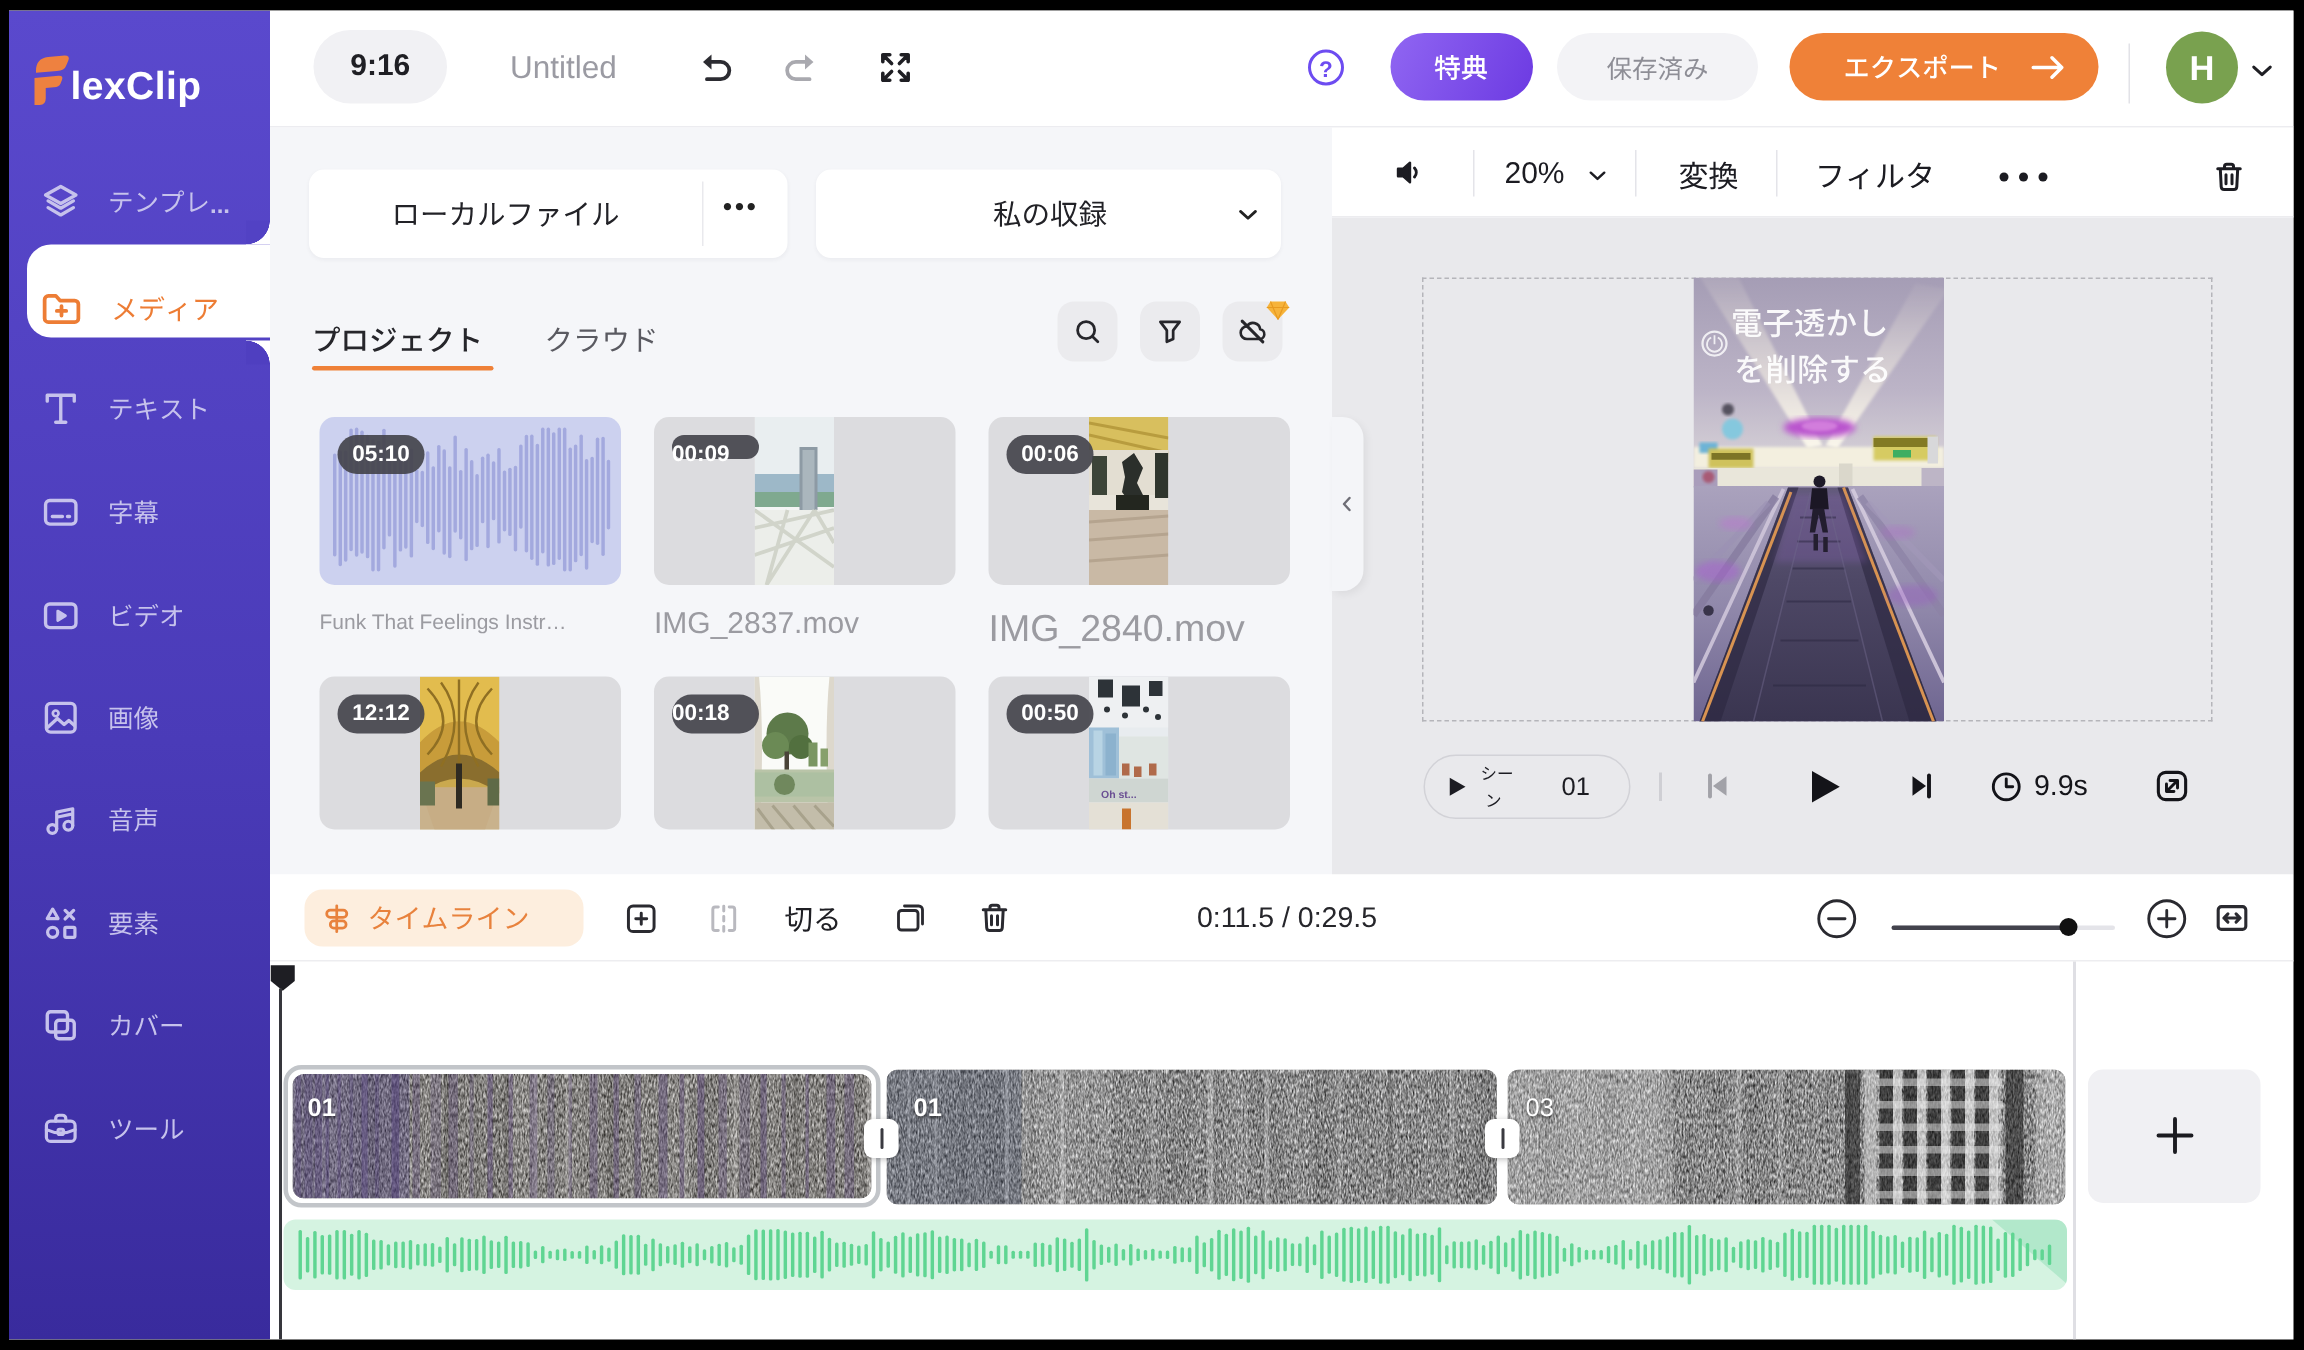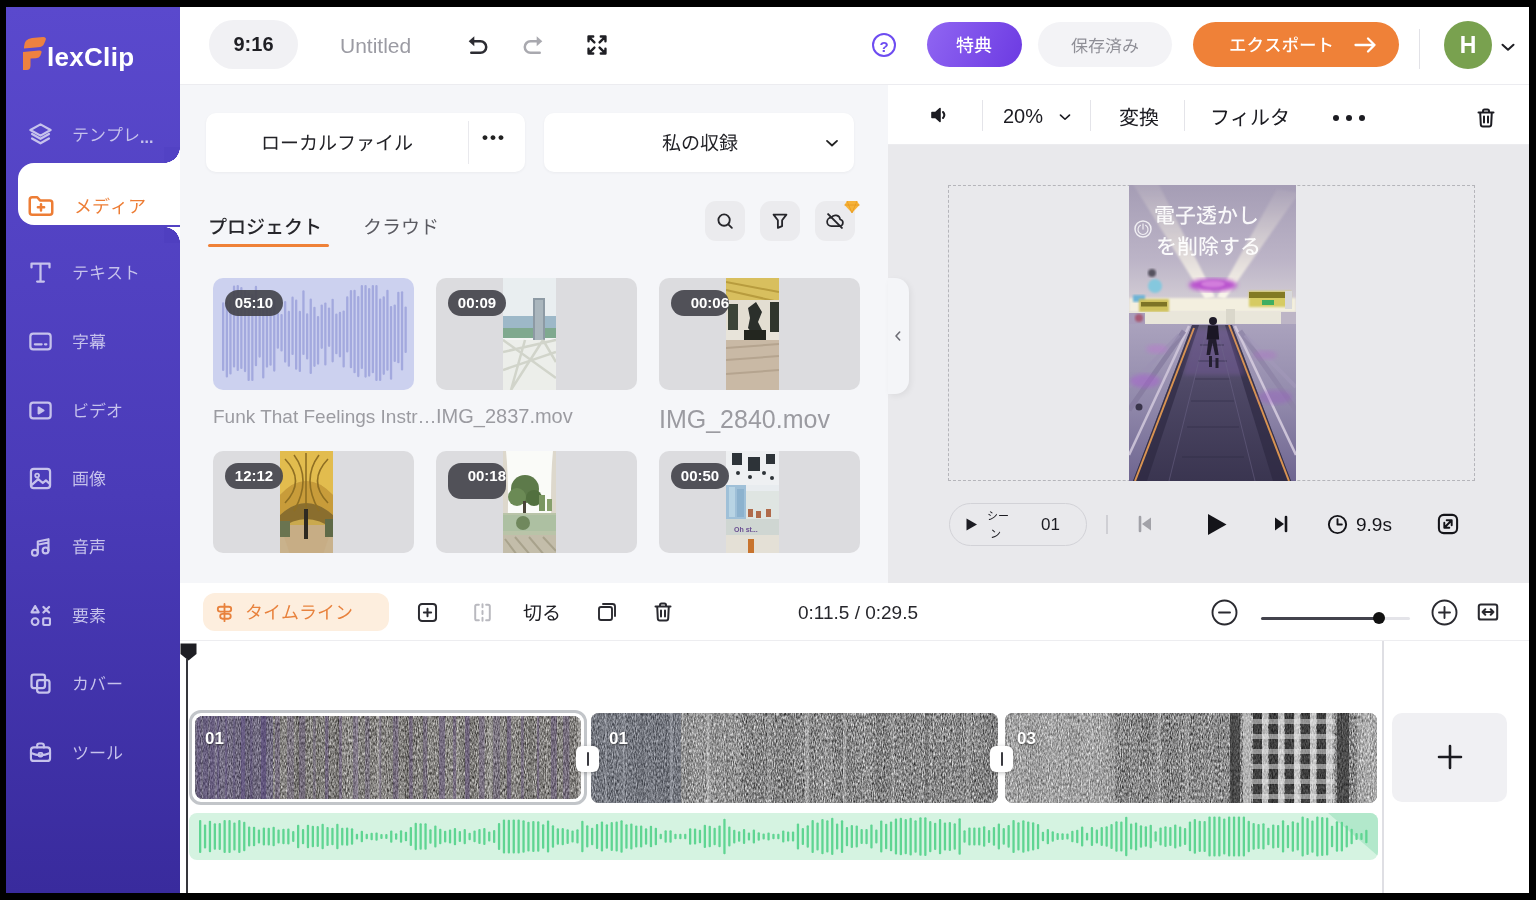--- a/index.html
+++ b/index.html
@@ -227,36 +227,36 @@
           <rect width="53" height="112" fill="#f3f5f4"></rect>
 <rect y="0" width="53" height="38" fill="#e9eef0"></rect>
           <rect y="38" width="53" height="12" fill="#9db8c8"></rect>
 <rect y="50" width="53" height="10" fill="#7fa98f"></rect>
           <rect x="30" y="20" width="12" height="42" fill="#8d9aa4"></rect>
 <rect x="32" y="22" width="8" height="40" fill="#aab6bd"></rect>
 <path d="M0 62 L53 100 M0 74 L53 62 M8 112 L40 62 M0 92 L53 74 M22 62 L8 112 M40 62 L53 84" stroke="#c9cdc4" stroke-width="2.5" fill="none"></path>
 <path d="M0 62 H53 V112 H0 Z" fill="#dfe3d8" opacity="0.35"></path>
         </svg></div>
     </div>
-    <div class="abs" style="left:442px;top:283px;width:58px;height:26px;border-radius:13px;background:rgba(68,68,76,0.92);color:#fff;font-size:15px;font-weight:bold;text-align:center;line-height:26px">00:09</div>
+    <div class="abs" style="left:442px;top:283px;width:58px;height:16px;border-radius:13px;background:rgba(68,68,76,0.92);color:#fff;font-size:15px;font-weight:bold;line-height:26px">00:09</div>
     <div class="abs" style="left:653px;top:271px;width:201px;height:112px;border-radius:10px;background:#dcdcdf;overflow:hidden">
       <div style="position:absolute;left:67px;top:0;width:53px;height:112px;overflow:hidden"><svg width="53" height="112" viewBox="0 0 53 112">
           <rect width="53" height="112" fill="#e8e4da"></rect>
 <path d="M0 0 H53 V30 L0 22 Z" fill="#d8bf5e"></path>
           <path d="M0 4 L53 14 M0 12 L53 24" stroke="#b89c3e" stroke-width="2"></path>
 <rect x="0" y="22" width="53" height="30" fill="#e3ded2"></rect>
 <rect x="2" y="26" width="10" height="26" fill="#3c4438"></rect>
           <rect x="44" y="24" width="9" height="30" fill="#2f352d"></rect>
 <path d="M22 30 l8 -6 6 10 -4 10 4 8 -8 6 -6 -8 2 -10 Z" fill="#2b2f2b"></path>
 <rect x="18" y="52" width="22" height="10" fill="#23261f"></rect>
 <rect x="0" y="62" width="53" height="50" fill="#c9b9a5"></rect>
           <path d="M0 70 L53 66 M0 82 L53 78 M0 96 L53 92" stroke="#b5a48f" stroke-width="2"></path>
         </svg></div>
     </div>
-    <div class="abs" style="left:665px;top:283px;width:58px;height:26px;border-radius:13px;background:rgba(68,68,76,0.92);color:#fff;font-size:15px;font-weight:bold;text-align:right;line-height:26px">00:06</div>
+    <div class="abs" style="left:665px;top:283px;width:58px;height:26px;border-radius:13px;background:rgba(68,68,76,0.92);color:#fff;font-size:15px;font-weight:bold;text-align:center;line-height:26px">00:06</div>
     <div class="abs" style="left:207px;top:444px;width:201px;height:102px;border-radius:10px;background:#dcdcdf;overflow:hidden">
       <div style="position:absolute;left:67px;top:0;width:53px;height:102px;overflow:hidden"><svg width="53" height="112" viewBox="0 0 53 112">
           <rect width="53" height="112" fill="#caa94e"></rect>
 <path d="M0 0 H53 V44 Q26 16 0 44 Z" fill="#e2bc4e"></path>
 <path d="M0 44 Q26 16 53 44 L53 64 Q26 40 0 64 Z" fill="#c89c3a"></path>
 <path d="M0 64 Q26 40 53 64 L53 78 Q26 58 0 78 Z" fill="#8a6e2e"></path>
 <path d="M5 8 Q26 30 5 52 M14 4 Q32 28 14 60 M26 2 V64 M39 4 Q21 28 39 60 M48 8 Q27 30 48 52" stroke="#8f6f23" stroke-width="1.6" fill="none"></path>
 <rect x="0" y="74" width="53" height="38" fill="#c9b28c"></rect>
 <path d="M0 74 H53 L40 112 H13 Z" fill="#c7ad85"></path>
 <rect x="24" y="58" width="4" height="30" fill="#2e2a22"></rect>
@@ -276,21 +276,21 @@
 <rect x="20" y="50" width="3" height="14" fill="#4a4438"></rect>
 <rect x="36" y="44" width="6" height="16" fill="#7a9662"></rect>
           <rect x="44" y="48" width="5" height="12" fill="#87a06c"></rect>
 <rect x="0" y="62" width="53" height="22" fill="#b9c4a8"></rect>
 <rect x="0" y="64" width="53" height="16" fill="#a8bFA0" opacity="0.7"></rect>
 <path d="M0 84 H53 V112 H0 Z" fill="#c3bdaa"></path>
 <path d="M2 88 L20 112 M12 86 L34 112 M26 86 L48 112 M40 86 L53 100" stroke="#a8a28c" stroke-width="2"></path>
 <circle cx="20" cy="72" r="7" fill="#60794c" opacity="0.8"></circle>
         </svg></div>
     </div>
-    <div class="abs" style="left:442px;top:456px;width:58px;height:36px;border-radius:13px;background:rgba(68,68,76,0.92);color:#fff;font-size:15px;font-weight:bold;text-align:right;line-height:26px">00:18</div>
+    <div class="abs" style="left:442px;top:456px;width:58px;height:26px;border-radius:13px;background:rgba(68,68,76,0.92);color:#fff;font-size:15px;font-weight:bold;text-align:left;line-height:26px">00:18</div>
     <div class="abs" style="left:653px;top:444px;width:201px;height:102px;border-radius:10px;background:#dcdcdf;overflow:hidden">
       <div style="position:absolute;left:67px;top:0;width:53px;height:102px;overflow:hidden"><svg width="53" height="112" viewBox="0 0 53 112">
           <rect width="53" height="112" fill="#e8ecef"></rect>
 <rect width="53" height="34" fill="#eef0f2"></rect>
 <g fill="#2d3338">
             <rect x="6" y="2" width="10" height="12"></rect>
             <rect x="22" y="6" width="12" height="14"></rect>
             <rect x="40" y="3" width="9" height="10"></rect>
             <circle cx="12" cy="22" r="2"></circle>
             <circle cx="24" cy="26" r="2"></circle>
@@ -306,21 +306,21 @@
             <rect x="30" y="60" width="5" height="7"></rect>
             <rect x="40" y="58" width="5" height="8"></rect>
           </g>
 <rect x="0" y="68" width="53" height="16" fill="#cfd6d2"></rect>
 <text x="8" y="81" font-family="Liberation Sans" font-size="7" fill="#6a4f93" font-weight="bold">Oh st...</text>
 <rect x="0" y="84" width="53" height="28" fill="#e4e0d6"></rect>
 <rect x="22" y="88" width="6" height="16" fill="#c8742e"></rect>
         </svg></div>
     </div>
     <div class="abs" style="left:665px;top:456px;width:58px;height:26px;border-radius:13px;background:rgba(68,68,76,0.92);color:#fff;font-size:15px;font-weight:bold;text-align:center;line-height:26px">00:50</div>
-    <div class="abs" style="left:207px;top:399px;width:206px;font-size:19px;color:#9b9ba1;white-space:nowrap">Funk That Feelings Instr…</div>
+    <div class="abs" style="left:207px;top:399px;width:206px;font-size:14px;color:#9b9ba1;white-space:nowrap">Funk That Feelings Instr…</div>
     <div class="abs" style="left:430px;top:398px;width:203px;font-size:20px;color:#9b9ba1;white-space:nowrap">IMG_2837.mov</div>
     <div class="abs" style="left:653px;top:398px;width:203px;font-size:25px;color:#9b9ba1;white-space:nowrap">IMG_2840.mov</div>
     <div class="abs" style="left:882px;top:78px;width:641px;height:498px;background:#e9e9ec"></div>
     <div class="abs" style="left:882px;top:78px;width:641px;height:60px;background:#fff;border-bottom:1px solid #ececef"></div>
     <svg style="position:absolute;left:922px;top:96px" width="24" height="24" viewBox="0 0 24 24" fill="none" stroke="#1c1c22" stroke-width="2" stroke-linecap="round" stroke-linejoin="round">
       <path d="M4 9.5 H7.5 L12 5.5 V18.5 L7.5 14.5 H4 Z" fill="#1c1c22" stroke-width="1.6"></path>
       <path d="M15 9 a4.5 4.5 0 0 1 0 6" stroke-width="2"></path>
     </svg>
     <div class="abs" style="left:976px;top:93px;width:1px;height:31px;background:#e4e4e9"></div>
     <div class="abs" style="left:997px;top:98px;font-size:20px;color:#1c1c22">20%</div>
@@ -707,21 +707,21 @@
         <rect x="246" y="36" width="84" height="5" fill="#e8e8e8" opacity="0.5"></rect>
         <rect x="246" y="51" width="84" height="5" fill="#e8e8e8" opacity="0.5"></rect>
         <rect x="246" y="66" width="84" height="5" fill="#e8e8e8" opacity="0.5"></rect>
         <rect x="246" y="81" width="84" height="5" fill="#e8e8e8" opacity="0.5"></rect>
         <rect x="332" y="0" width="12" height="90" fill="#0d0d0d" opacity="0.5"></rect>
         <rect x="352" y="0" width="20" height="90" fill="#ffffff" opacity="0.25"></rect>
       </svg>
     </div>
     <div class="abs" style="left:199px;top:722px;font-size:17px;font-weight:bold;color:#fff;text-shadow:0 1px 2px rgba(0,0,0,0.6)">01</div>
     <div class="abs" style="left:603px;top:722px;font-size:17px;font-weight:bold;color:#fff;text-shadow:0 1px 2px rgba(0,0,0,0.6)">01</div>
-    <div class="abs" style="left:1011px;top:722px;font-size:17px;font-weight:bold;color:#fff;text-shadow:0 1px 2px rgba(0,0,0,0.6)">03</div>
+    <div class="abs" style="left:1011px;top:722px;font-size:17px;font-weight:normal;color:#fff;text-shadow:0 1px 2px rgba(0,0,0,0.6)">03</div>
     <div class="abs" style="left:570px;top:739px;width:23px;height:26px;border-radius:6px;background:#fff;box-shadow:0 1px 4px rgba(0,0,0,0.25)"></div>
     <div class="abs" style="left:580.5px;top:745px;width:2.5px;height:14px;border-radius:1px;background:#3a3a40"></div>
     <div class="abs" style="left:984px;top:739px;width:23px;height:26px;border-radius:6px;background:#fff;box-shadow:0 1px 4px rgba(0,0,0,0.25)"></div>
     <div class="abs" style="left:994.5px;top:745px;width:2.5px;height:14px;border-radius:1px;background:#3a3a40"></div>
     <div class="abs" style="left:183px;top:806px;width:1189px;height:47px;border-radius:8px;background:#d5f3e1;overflow:hidden"><svg width="1189" height="47">
         <polygon points="1139,0 1189,0 1189,43" fill="#b2e8cb"></polygon>
         <g fill="#5fd592">
           <rect x="10.0" y="7.0" width="2.3" height="33.0" rx="1"></rect>
           <rect x="14.9" y="11.6" width="2.3" height="23.8" rx="1"></rect>
           <rect x="19.8" y="7.7" width="2.3" height="31.6" rx="1"></rect>

